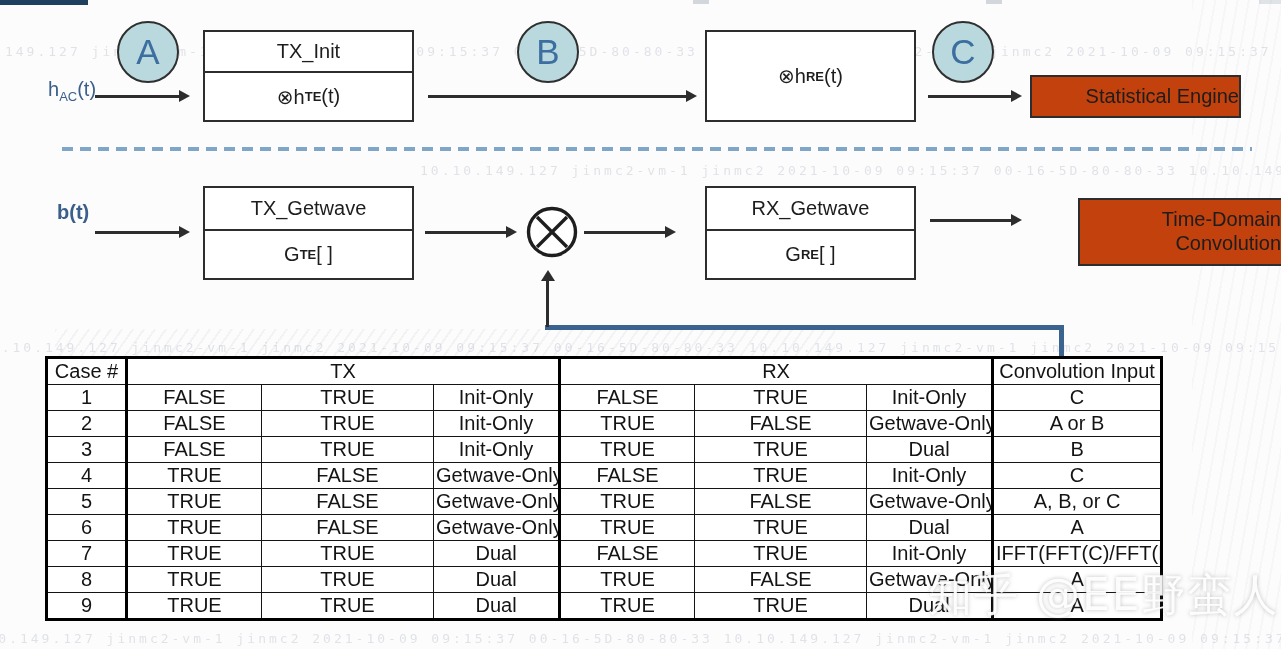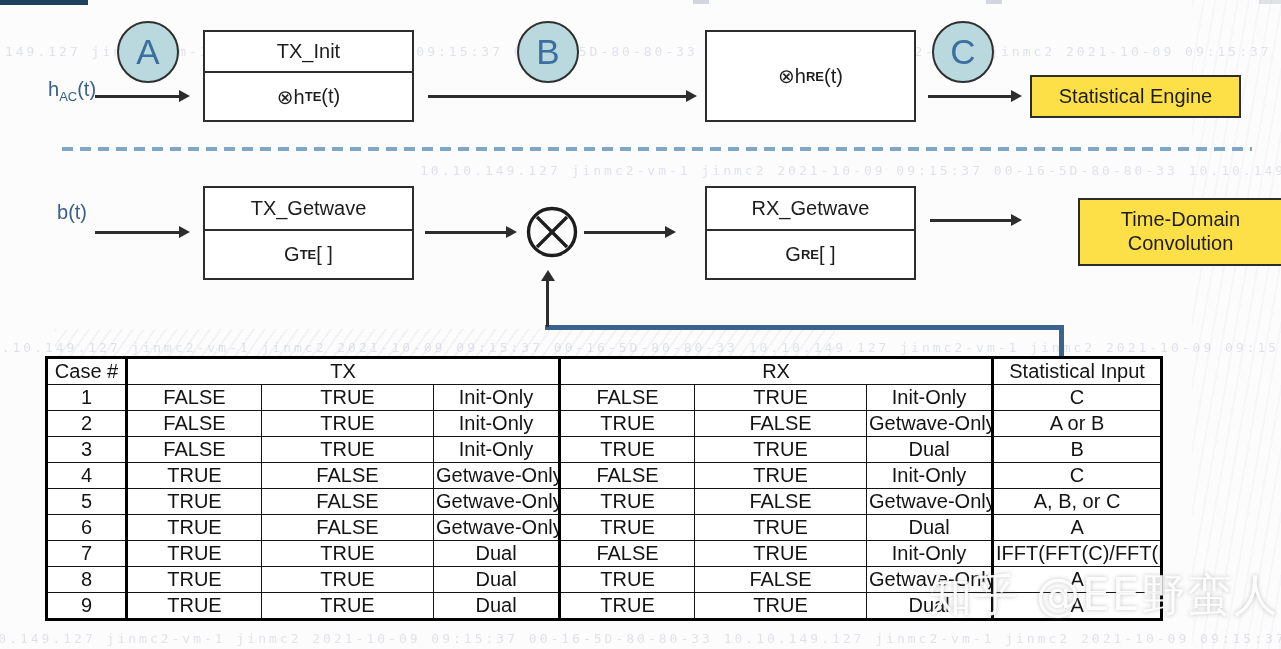--- a/index.html
+++ b/index.html
@@ -53,22 +53,22 @@
   }
   .dbox .t {
     display:flex; align-items:center; justify-content:center;
     border-bottom:2.5px solid #2d2d2d; font-size:20px;
   }
   .init-box .t { height:39px; }
   .getwave-box .t { height:41px; }
   .dbox .f { flex:1; display:flex; align-items:center; justify-content:center; font-size:20px; }
   .dbox .f sub, .sbox sub { font-size:13px;font-weight:bold; }
   .sbox {
-    position:absolute; background:#fde047; border:2.5px solid #2d2d2d; box-sizing:border-box;
-    display:flex; flex-direction:column; align-items:center; justify-content:center;
+    position:absolute; background:#c2410c; border:2.5px solid #2d2d2d; box-sizing:border-box;
+    display:flex; flex-direction:column; align-items:flex-end; justify-content:center;
     font-size:20px; text-align:center; line-height:1.18;
   }
   .dashed-divider {
     position:absolute; left:62px; top:147px; width:1190px; height:4px;
     background:repeating-linear-gradient(90deg,#7fa6c6 0 11px, transparent 11px 18px);
   }
   .otimes { position:absolute; left:525px; top:205px; width:54px; height:54px; }
   .blue-connector {
     position:absolute; left:545px; top:325px; width:519px; height:32px; box-sizing:border-box;
     border-top:5px solid #3b6390; border-right:5px solid #3b6390;
@@ -138,21 +138,21 @@
 
   <div class="badge" style="left:932px; top:21px;">C</div>
   <div class="arrow" style="left:928px; top:95px; width:84px;"></div>
 
   <div class="sbox" style="left:1030px; top:75px; width:211px; height:43px;">
     <span>Statistical Engine</span>
   </div>
 
   <div class="dashed-divider"></div>
 
-  <div class="io-label" style="left:57px; top:201px;">
+  <div class="io-label" style="left:57px; top:201px;font-weight:bold;">
     <span>b</span><sub></sub><span>(t)</span>
   </div>
   <div class="arrow" style="left:95px; top:231px; width:85px;"></div>
 
   <div class="dbox getwave-box" style="left:203px; top:186px; width:211px; height:94px;">
     <div class="t">TX_Getwave</div>
     <div class="f">
       <span>G</span>
         <sub>TE</sub>
         <span>[ ]</span>
@@ -197,21 +197,21 @@
       <col style="width:135px">
         <col style="width:172px">
         <col style="width:126px">
         <col style="width:169px">
     </colgroup>
     <tbody>
       <tr>
         <td>Case #</td>
         <td colspan="3" class="tl">TX</td>
         <td colspan="3" class="tl">RX</td>
-        <td class="tl">Statistical Input</td>
+        <td class="tl">Convolution Input</td>
       </tr>
     <tr>
       <td>1</td>
       <td class="tl">FALSE</td>
       <td>TRUE</td>
       <td>Init-Only</td>
       <td class="tl">FALSE</td>
       <td>TRUE</td>
       <td>Init-Only</td>
       <td class="tl">C</td>

